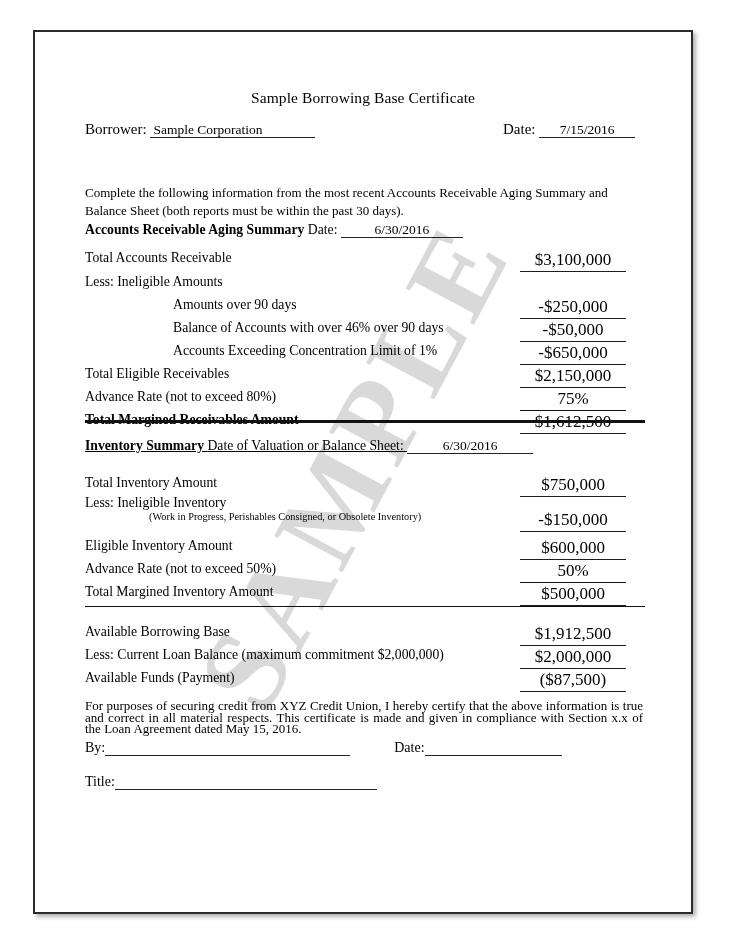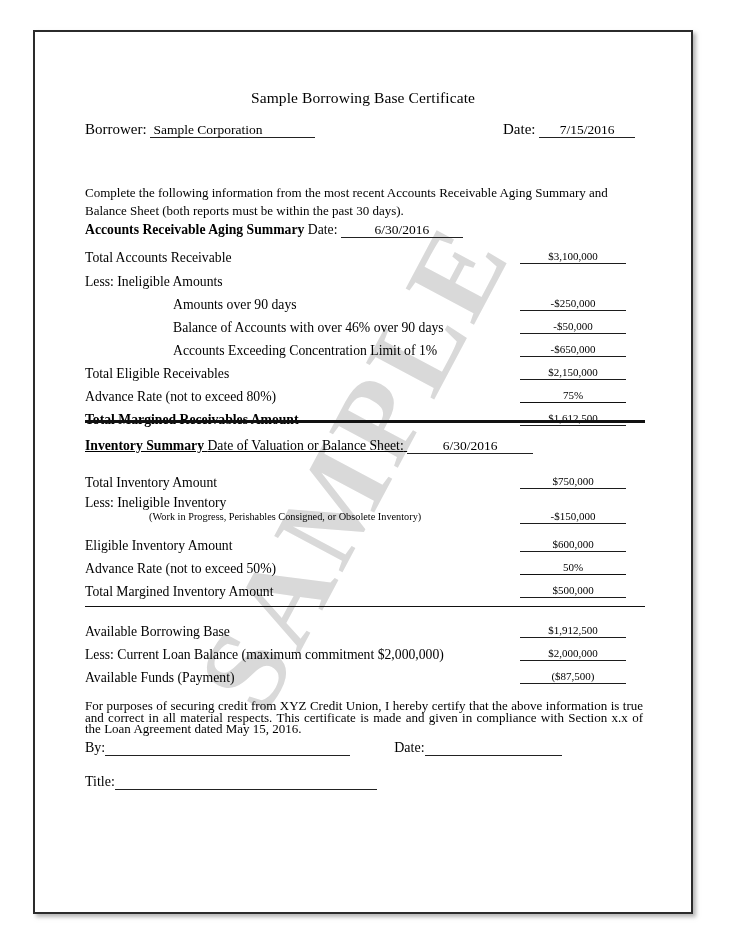--- a/index.html
+++ b/index.html
@@ -127,21 +127,21 @@
     font-size: 10.3px;
     line-height: 11px;
     margin-top: 0px;
   }
 
   .value {
     position: absolute;
     width: 106px;
     left: 485px;
     text-align: center;
-    font-size: 11px;
+    font-size: 17px;
     border-bottom: 1px solid #1d1d1d;
     padding-bottom: 1px;
   }
   .value.heavy { border-bottom: 1.6px solid #111; }
 
   .divider {
     position: absolute;
     left: 50px;
     width: 560px;
     background: #111;

